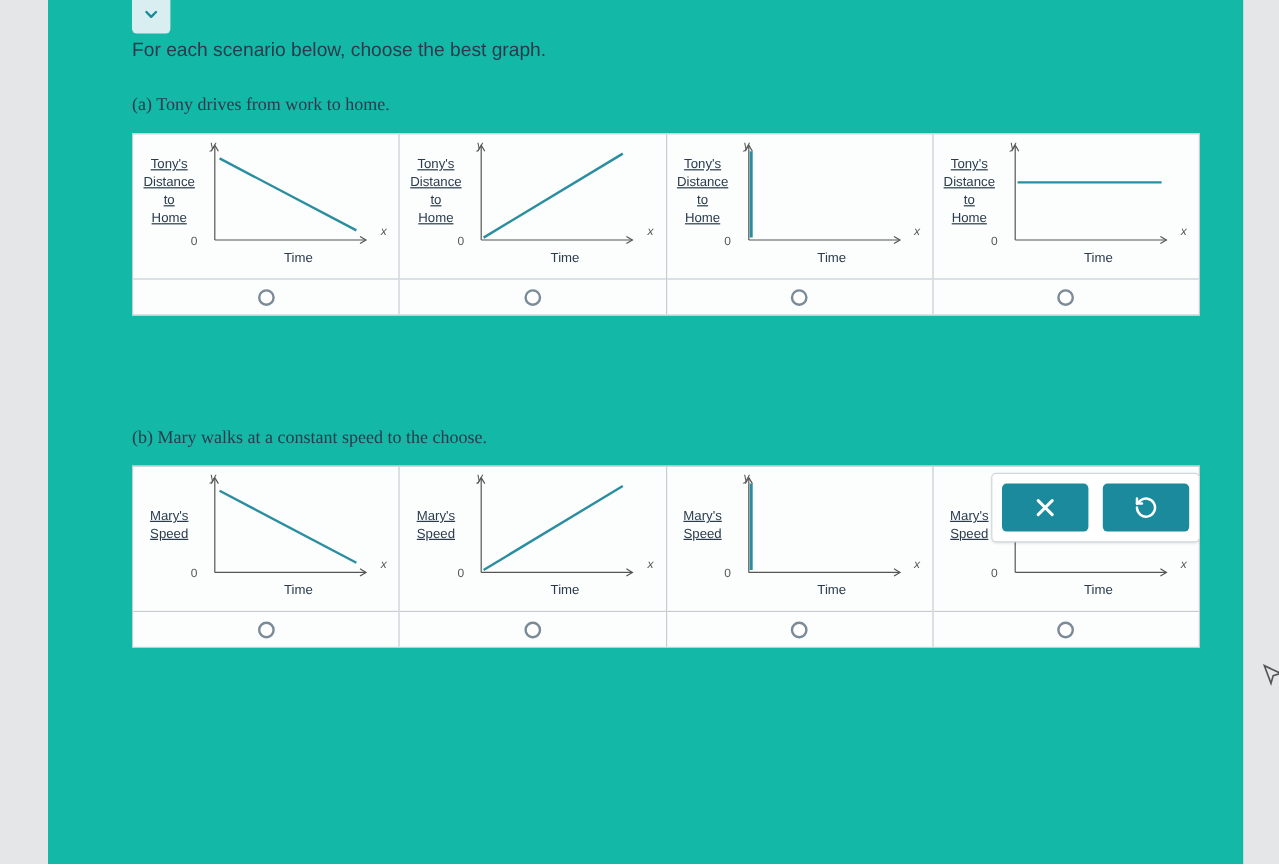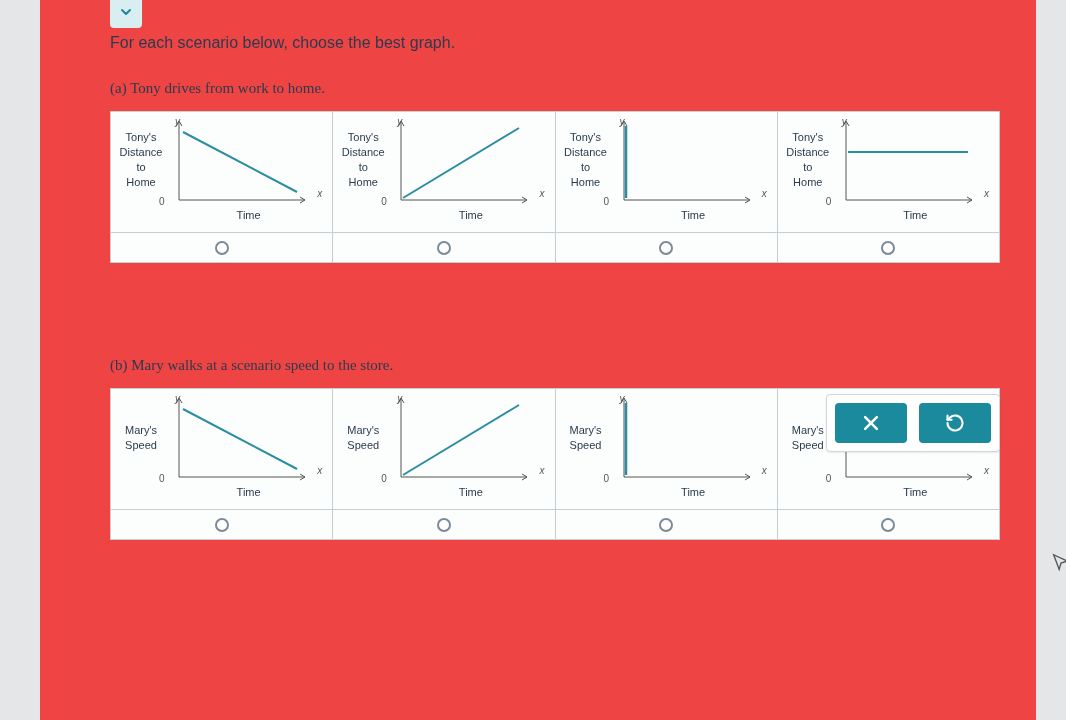--- a/index.html
+++ b/index.html
@@ -6,21 +6,21 @@
   body {
     font-family: Arial, Helvetica, sans-serif;
     background: #e4e6e8;
     width: 1066px;
     height: 720px;
     overflow: hidden;
     position: relative;
     color: #333;
   }
   .page {
-    background: #ef4444;
+    background: #14b8a6;
     margin: 0 30px 0 40px;
     padding: 0 28px 20px 28px;
     min-height: 720px;
     position: relative;
   }
   .chevron-badge {
     width: 32px;
     height: 32px;
     background: #d9eef0;
     border-radius: 4px;
@@ -67,20 +67,21 @@
   }
   .ylabel {
     position: absolute;
     left: 2px;
     top: 18px;
     width: 56px;
     text-align: center;
     font-size: 11px;
     line-height: 1.35;
     color: #2a3b4d;
+    text-decoration: underline;
   }
   .ylabel.speed { top: 34px; text-align: center; }
   .axis-svg {
     position: absolute;
     left: 58px;
     top: 6px;
     width: 140px;
     height: 90px;
   }
   .origin-zero {
@@ -249,21 +250,21 @@
           <div class="xlabel">Time</div>
         </div>
         <div class="radio-row">
           <div class="radio"></div>
         </div>
       </div>
     </div>
 
   <div class="section-gap"></div>
 
-  <div class="question-label">(b) Mary walks at a scenario speed to the store.</div>
+  <div class="question-label">(b) Mary walks at a constant speed to the choose.</div>
   <div class="graph-row" id="row-b">
       <div class="graph-cell">
         <div class="graph-box">
           <div class="ylabel speed">Mary's<br>Speed</div>
           <svg class="axis-svg" viewBox="0 0 140 90">
             <line x1="10" y1="4" x2="10" y2="82" stroke="#555" stroke-width="1"></line>
             <polyline points="7,8 10,3 13,8" fill="none" stroke="#555" stroke-width="1"></polyline>
             <line x1="10" y1="82" x2="136" y2="82" stroke="#555" stroke-width="1"></line>
             <polyline points="131,79 136,82 131,85" fill="none" stroke="#555" stroke-width="1"></polyline>
             <line x1="14" y1="14" x2="128" y2="74" stroke="#2b8ea0" stroke-width="2"></line>

